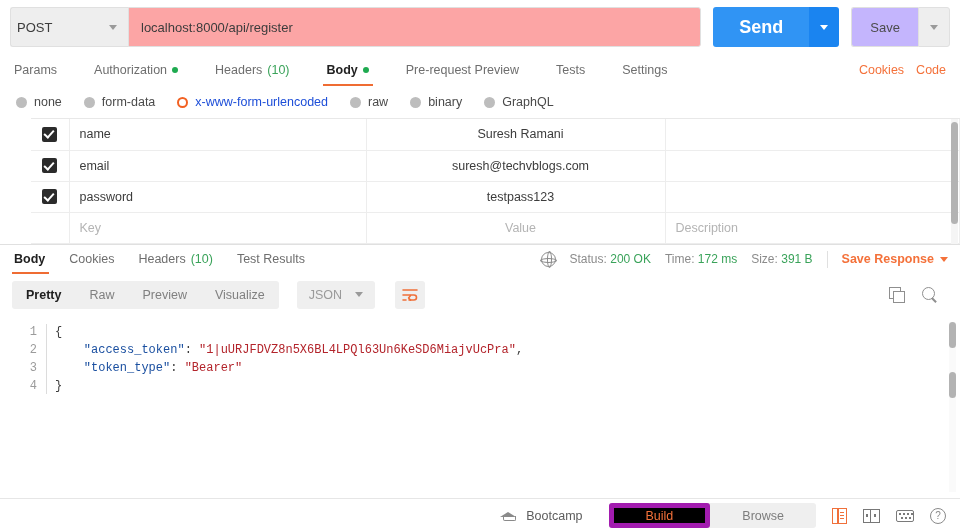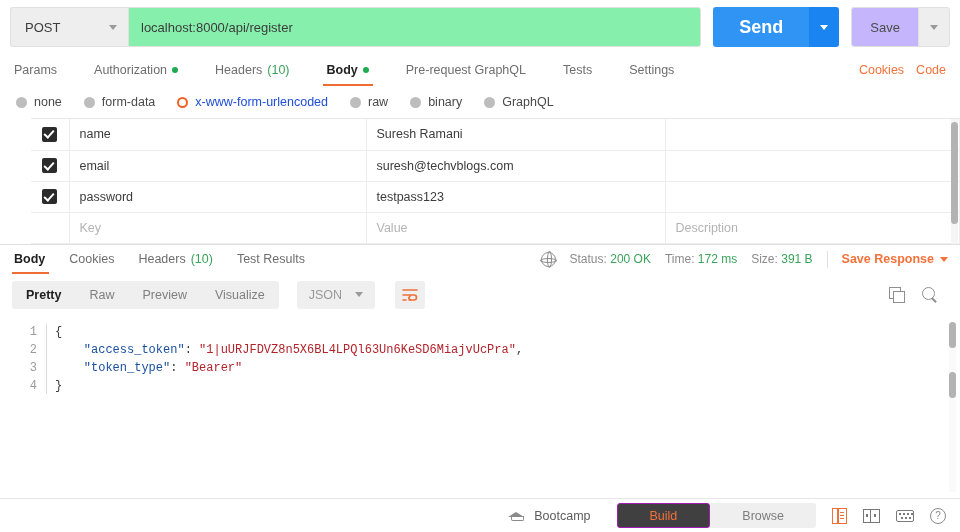--- a/index.html
+++ b/index.html
@@ -11,27 +11,27 @@
     overflow: hidden;
   }
   .app { width: 960px; height: 532px; display: flex; flex-direction: column; position: relative; }
 
   
   .urlbar { height: 54px; display: flex; align-items: center; padding: 0 10px; gap: 0; flex: none; }
   .method-select {
     width: 118px; height: 40px; background: #eeeeee; border: 1px solid #e0e0e0;
     border-right: none; border-radius: 3px 0 0 3px;
     display: flex; align-items: center; justify-content: space-between;
-    padding: 0 11px 0 14px; font-size: 13px; color: #3c3c3c; cursor: pointer;
+    padding: 0 11px 0 6px; font-size: 13px; color: #3c3c3c; cursor: pointer;
   }
   .caret { width: 0; height: 0; border-left: 4.5px solid transparent; border-right: 4.5px solid transparent;
            border-top: 5px solid #9a9a9a; display: inline-block; }
   .caret-white { border-top-color: #ffffff; }
   .url-input {
-    flex: 1; height: 40px; background: #86efac; border: 1px solid #e0e0e0; border-radius: 0 3px 3px 0;
+    flex: 1; height: 40px; background: #fca5a5; border: 1px solid #e0e0e0; border-radius: 0 3px 3px 0;
     padding: 0 12px; font-size: 13px; color: #3c3c3c; outline: none;
     font-family: "Liberation Sans", sans-serif;
   }
   .send-group { display: flex; margin-left: 12px; }
   .send-btn {
     height: 40px; padding: 0 26px; background: #3094f4; color: #fff; border: none;
     border-radius: 3px 0 0 3px; font-size: 18px; font-weight: bold; cursor: pointer;
     font-family: "Liberation Sans", sans-serif;
   }
   .send-caret {
@@ -71,21 +71,21 @@
   .rdot { width: 11px; height: 11px; border-radius: 50%; background: #bdbdbd; display: inline-block; position: relative; }
   .rdot.on { background: #ffffff; border: 2.5px solid #f26122; }
   .radio.on { color: #1d4ed8; }
 
   
   .kvwrap { flex: none; position: relative; border-top: 1px solid #e8e8e8; margin-left: 31px; }
   .kvtable { width: 100%; border-collapse: collapse; table-layout: fixed; }
   .kvtable td { border-bottom: 1px solid #ededed; border-right: 1px solid #ededed; height: 31px; font-size: 12.5px; vertical-align: middle; }
   .c-check { width: 38px; text-align: center; border-right: 1px solid #ededed; }
   .c-key { width: 297px; padding-left: 10px; }
-  .c-val { width: 299px; padding-left: 10px; }
+  .c-val { width: 299px; padding-left: 10px; text-align: center; }
   .c-desc { padding-left: 10px; border-right: none; }
   .cb { width: 15px; height: 15px; background: #2b2b2b; border-radius: 2px; display: inline-block;
         position: relative; vertical-align: middle; cursor: pointer; }
   .cb::after {
     content: ""; position: absolute; left: 4px; top: 1.5px; width: 4px; height: 8px;
     border: solid #fff; border-width: 0 2px 2px 0; transform: rotate(42deg);
   }
   .ph { color: #b4b4b4; }
   .kv-scroll { position: absolute; right: 2px; top: 3px; width: 7px; height: 102px; background: #b3b3b3; border-radius: 4px; }
   .kv-track { position: absolute; right: 2px; top: 0; width: 7px; bottom: 0; background: #f5f5f5; }
@@ -136,21 +136,21 @@
   
   .footer { height: 34px; border-top: 1px solid #e6e6e6; display: flex; align-items: center; padding: 0 14px; flex: none; }
   .foot-right { margin-left: auto; display: flex; align-items: center; gap: 16px; }
   .bootcamp { display: flex; align-items: center; gap: 9px; font-size: 12.5px; color: #5c5c5c; cursor: pointer; }
   .cap { width: 17px; height: 11px; position: relative; }
   .cap::before { content:""; position:absolute; left:0; top:2px; width:0; height:0;
     border-left: 8.5px solid transparent; border-right: 8.5px solid transparent; border-bottom: 5px solid #8a8a8a; }
   .cap::after { content:""; position:absolute; left:3px; top:6px; width:11px; height:4px; border:1.3px solid #8a8a8a; border-top:none; border-radius: 0 0 2px 2px; }
   .bbtoggle { display: flex; background: #efefef; border-radius: 3px; height: 25px; align-items: stretch; margin-left: 10px; }
   .bb { padding: 0 32px; display: flex; align-items: center; font-size: 12.5px; color: #7d7d7d; cursor: pointer; border-radius: 3px; }
-  .bb.active { background: #404040; color: #f4713a; border: 1px solid #a21caf; }
+  .bb.active { background: #000000; color: #f4713a; border: 5px solid #a21caf; }
   .ficon { cursor: pointer; }
   .panel-ic { width: 15px; height: 16px; border: 1.6px solid #f0703a; position: relative; }
   .panel-ic::before { content:""; position:absolute; left:4px; top:0; bottom:0; width:1.6px; background:#f0703a; }
   .panel-ic::after { content:""; position:absolute; left:7px; top:3px; width:4px; height:1.3px; background:#f0703a;
     box-shadow: 0 3px 0 #f0703a, 0 6px 0 #f0703a; }
   .split-ic { width: 17px; height: 14px; border: 1.6px solid #777; position: relative; }
   .split-ic::before { content:""; position:absolute; left:5.5px; top:0; bottom:0; width:1.5px; background:#777; }
   .split-ic::after { content:""; position:absolute; left:1.5px; top:4.5px; width:2.5px; height:2.5px; background:#777;
     box-shadow: 8px 0 0 #777; }
   .kb-ic { width: 18px; height: 12px; border: 1.4px solid #7a7a7a; border-radius: 2px; position: relative; }
@@ -194,21 +194,21 @@
     </div>
     <div class="tab">
       <span>Headers</span>
       <span class="count">(10)</span>
     </div>
     <div class="tab active">
       <span>Body</span>
       <span class="dot"></span>
     </div>
     <div class="tab">
-      <span>Pre-request GraphQL</span>
+      <span>Pre-request Preview</span>
     </div>
     <div class="tab">
       <span>Tests</span>
     </div>
     <div class="tab">
       <span>Settings</span>
     </div>
     <div class="tabs-right">
       <span class="link-orange">Cookies</span>
       <span class="link-orange">Code</span>

